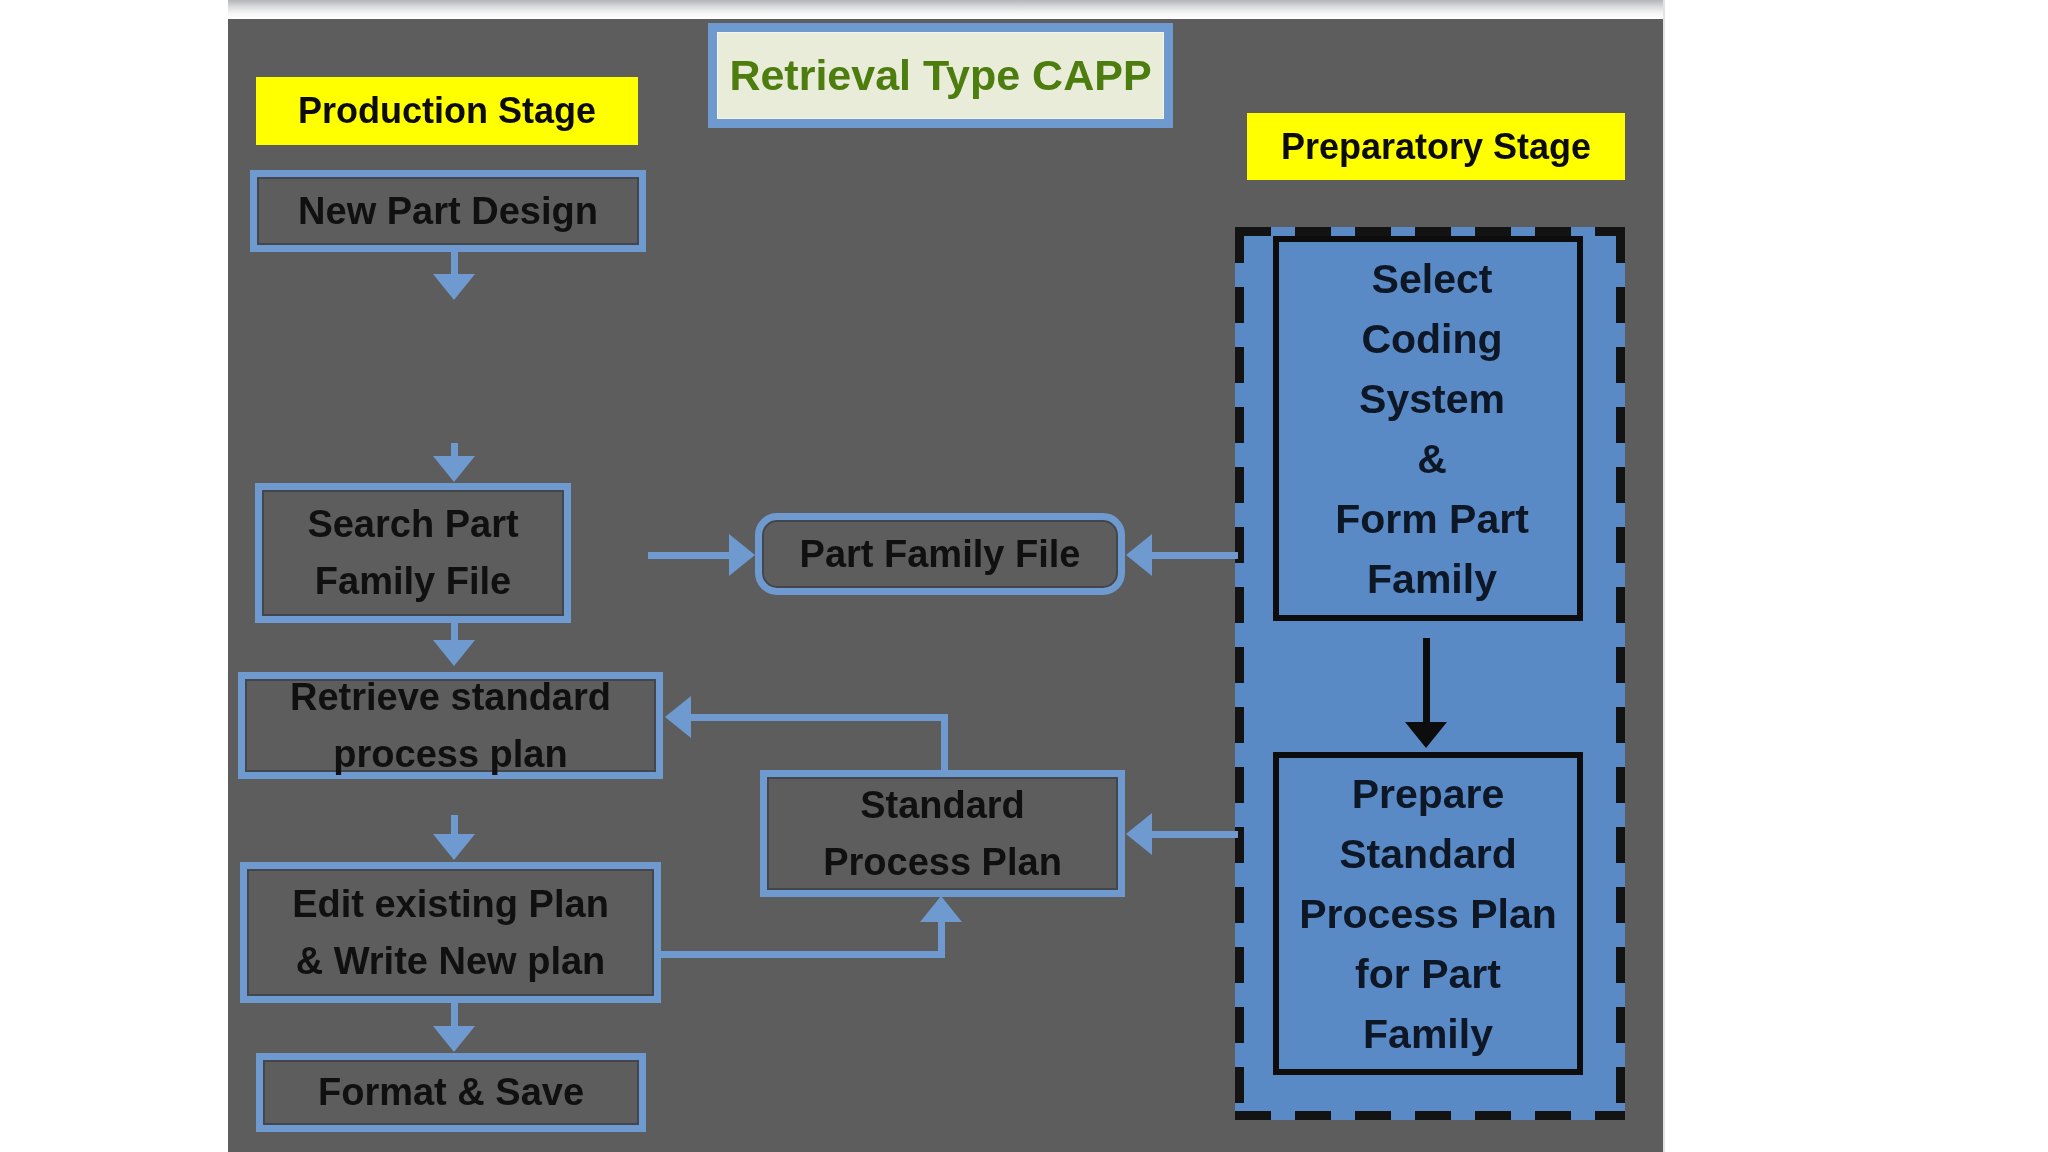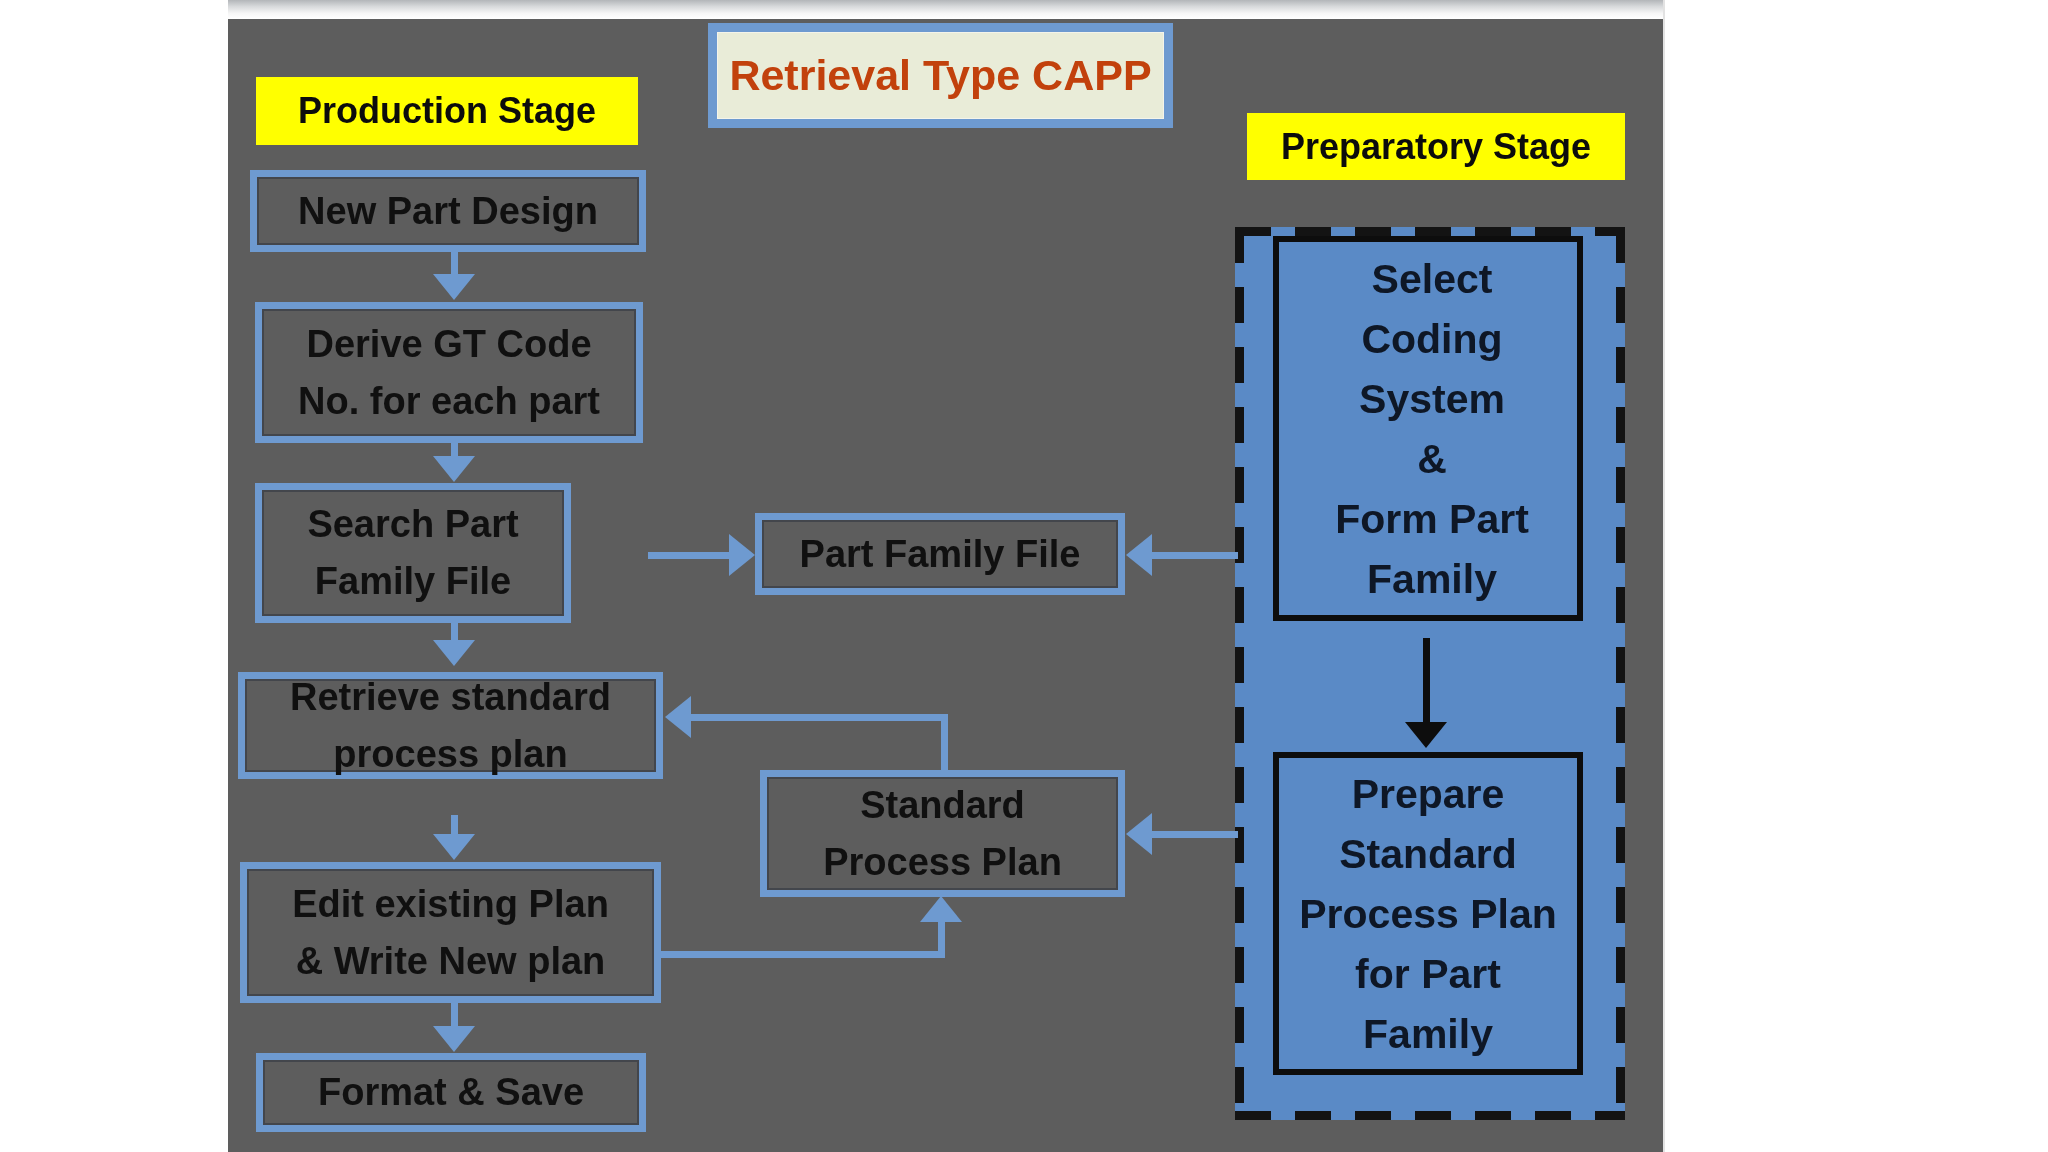--- a/index.html
+++ b/index.html
@@ -44,21 +44,21 @@
   }
 
   .title-frame{
     left:708px;top:23px;width:465px;height:105px;
     background:var(--accent-blue);padding:9px;box-sizing:border-box;
   }
   .title-inner{
     width:100%;height:100%;background:var(--title-fill);
     border:1px solid #f4f4ea;box-sizing:border-box;
     display:flex;align-items:center;justify-content:center;
-    font-size:43px;color:#c2410c;
+    font-size:43px;color:#4d7c0f;
   }
 
   
   .prep-fill{left:1235px;top:227px;width:390px;height:893px;background:var(--fill-blue);}
   .dash-h{height:9px;background:repeating-linear-gradient(90deg,var(--ink) 0 36px,transparent 36px 60px);}
   .dash-v{width:9px;background:repeating-linear-gradient(180deg,var(--ink) 0 36px,transparent 36px 60px);}
 
   .bbox{
     border:6px solid #0d0d0d;box-sizing:border-box;
     display:flex;align-items:center;justify-content:center;text-align:center;
@@ -93,41 +93,37 @@
 
   <div class="abs prep-fill"></div>
   <div class="abs dash-h" style="left:1235px;top:227px;width:390px;"></div>
   <div class="abs dash-h" style="left:1235px;top:1111px;width:390px;"></div>
   <div class="abs dash-v" style="left:1235px;top:227px;height:893px;"></div>
   <div class="abs dash-v" style="left:1616px;top:227px;height:893px;"></div>
 
   <div class="abs gbox" style="left:250px;top:170px;width:396px;height:82px;">
     <div class="lbl">New Part Design</div>
   </div>
-  <div class="abs gbox" style="left:255px;top:302px;width:388px;height:141px;">
-    <div class="lbl">Derive GT Code
-No. for each part</div>
-  </div>
   <div class="abs gbox" style="left:255px;top:483px;width:316px;height:140px;">
     <div class="lbl">Search Part
 Family File</div>
   </div>
   <div class="abs gbox" style="left:238px;top:672px;width:425px;height:107px;">
     <div class="lbl">Retrieve standard
 process plan</div>
   </div>
   <div class="abs gbox" style="left:240px;top:862px;width:421px;height:141px;">
     <div class="lbl">Edit existing Plan
 &amp; Write New plan</div>
   </div>
   <div class="abs gbox" style="left:256px;top:1053px;width:390px;height:79px;">
     <div class="lbl">Format &amp; Save</div>
   </div>
 
-  <div class="abs gbox" style="left:755px;top:513px;width:370px;height:82px;">
+  <div class="abs gbox" style="left:755px;top:513px;width:370px;height:82px;border-radius:22px;">
     <div class="lbl">Part Family File</div>
   </div>
   <div class="abs gbox" style="left:760px;top:770px;width:365px;height:127px;">
     <div class="lbl">Standard
 Process Plan</div>
   </div>
 
   <div class="abs bbox" style="left:1273px;top:236px;width:310px;height:385px;padding-left:8px;">
     <div class="lbl">Select
 Coding

